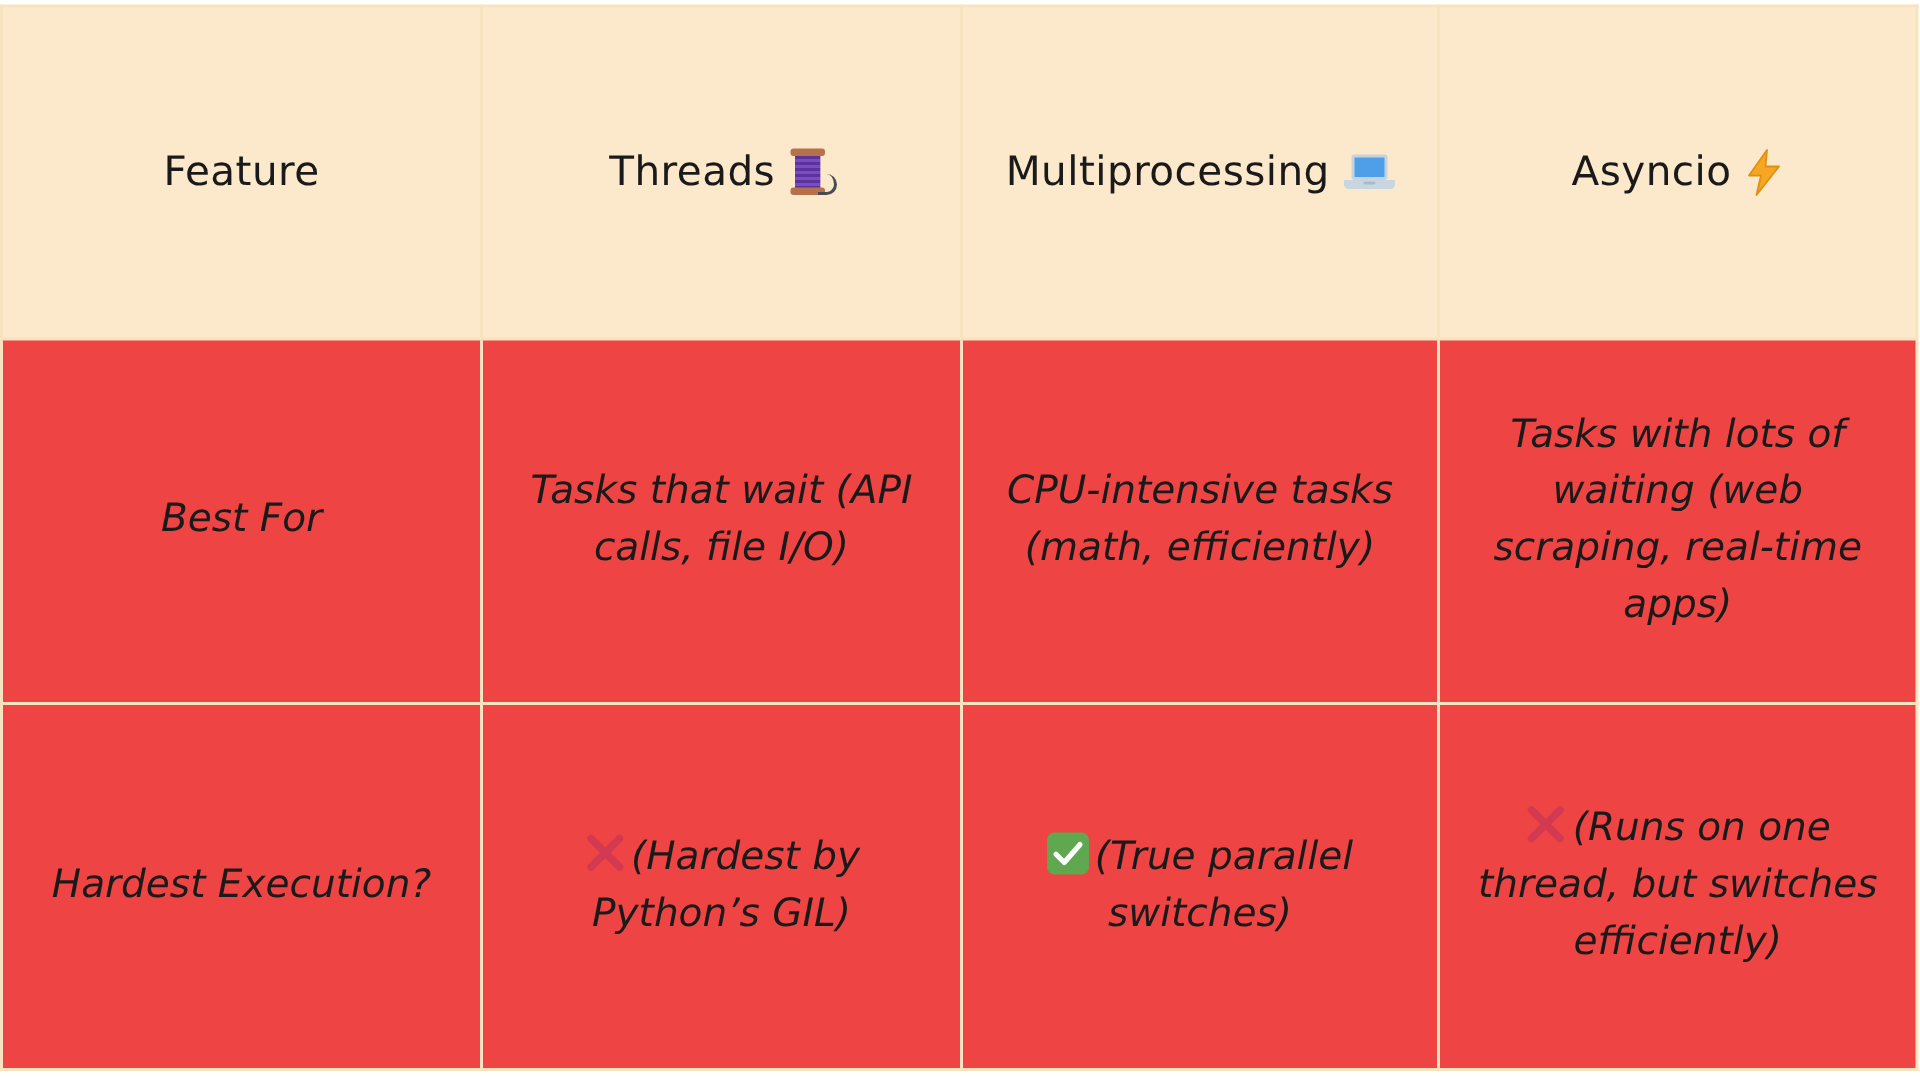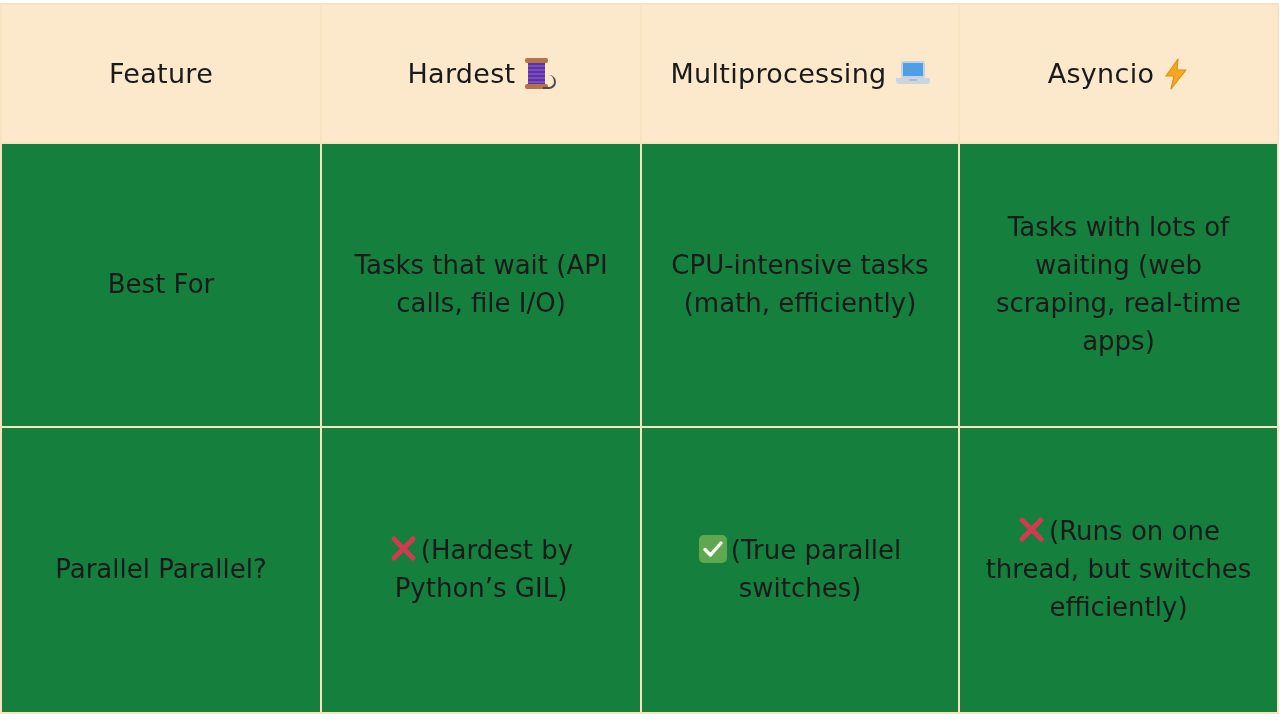--- a/index.html
+++ b/index.html
@@ -43,43 +43,44 @@
   }
 
   
   col.c1 { width: 320px; }
   col.c2 { width: 320px; }
   col.c3 { width: 318px; }
   col.c4 { width: 319px; }
 
   thead th {
     background: #fce9cb;
-    height: 139px;
+    height: 222px;
     font-size: 27px;
     letter-spacing: 0.3px;
     font-weight: 400;
     line-height: 1.25;
   }
 
   thead th .hdr-inner {
     display: inline-flex;
     align-items: center;
     justify-content: center;
     gap: 9px;
     white-space: nowrap;
   }
 
   tbody tr.row-bestfor td { height: 179px; }
   tbody tr.row-parallel td { height: 180px; }
   tbody tr.row-easy td { height: 175px; }
 
   tbody td {
-    background: #15803d;
+    background: #ef4444;
     font-size: 26px;
     line-height: 1.46;
+    font-style: italic;
   }
 
   tbody td.label-cell {
     font-size: 26px;
   }
 
   .mark-line {
     display: inline;
   }
 
@@ -220,21 +221,21 @@
 
     <thead>
       <tr>
         <th>
           <span class="hdr-inner">
             <span>Feature</span>
           </span>
         </th>
         <th>
           <span class="hdr-inner">
-            <span>Hardest</span>
+            <span>Threads</span>
             <span class="emo emo-spool">
               <span class="spool-body"></span>
               <span class="spool-cap top"></span>
               <span class="spool-cap bot"></span>
               <span class="spool-thread"></span>
             </span>
           </span>
         </th>
         <th>
           <span class="hdr-inner">
@@ -262,21 +263,21 @@
     <tbody>
 
       <tr class="row-bestfor">
         <td class="label-cell">Best For</td>
         <td>Tasks that wait (API calls, file I/O)</td>
         <td>CPU-intensive tasks (math, efficiently)</td>
         <td>Tasks with lots of waiting (web scraping, real-time apps)</td>
       </tr>
 
       <tr class="row-parallel">
-        <td class="label-cell">Parallel Parallel?</td>
+        <td class="label-cell">Hardest Execution?</td>
         <td>
           <span class="emo emo-x">
             <svg width="29" height="29" viewBox="0 0 29 29">
               <line x1="5" y1="5" x2="24" y2="24" stroke="#d33a52" stroke-width="5" stroke-linecap="round"></line>
               <line x1="24" y1="5" x2="5" y2="24" stroke="#d33a52" stroke-width="5" stroke-linecap="round"></line>
             </svg>
           </span><span class="mark-line">(Hardest by Python’s GIL)</span>
         </td>
         <td>
           <span class="emo emo-check">

